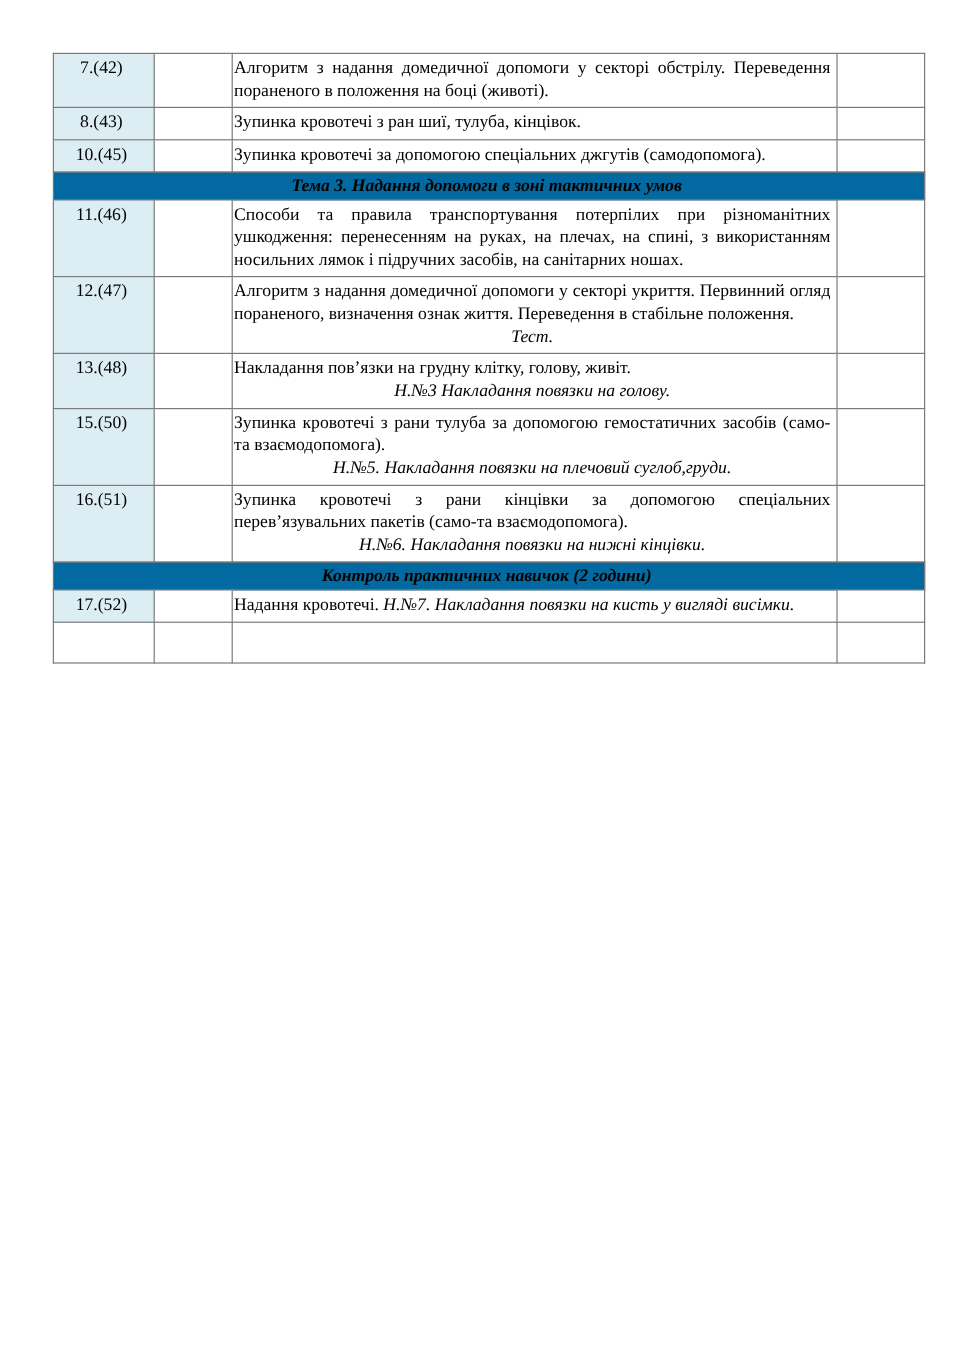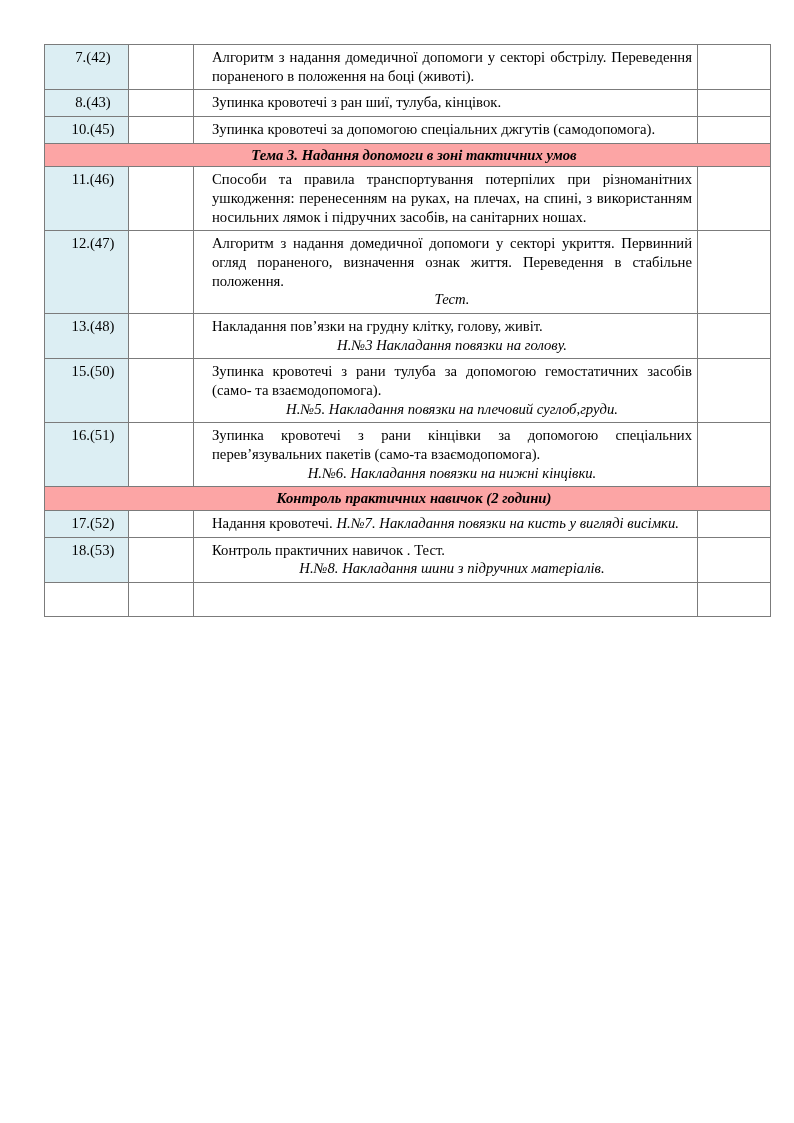--- a/index.html
+++ b/index.html
@@ -27,21 +27,21 @@
   table.plan {
     border-collapse: collapse;
     table-layout: fixed;
     width: 726px;
     margin: 0;
   }
 
   table.plan td {
     border: 1px solid #7b7b7b;
     vertical-align: top;
-    padding: 3px 5px 4px 18px;
+    padding: 3px 5px 4px 1px;
     font-size: 14.7px;
     line-height: 1.27;
   }
 
   
   col.c-num   { width: 84px; }
   col.c-hours { width: 65px; }
   col.c-body  { width: 504px; }
   col.c-note  { width: 73px; }
 
@@ -68,21 +68,21 @@
     text-align: justify;
   }
   td.body p.last { text-align: left; }
   td.body p.it {
     font-style: italic;
     text-align: center;
   }
   td.body span.it { font-style: italic; }
 
   tr.theme td {
-    background: #fca5a5;
+    background: #0369a1;
     text-align: center;
     font-weight: bold;
     font-style: italic;
     padding-top: 2px;
     padding-bottom: 2px;
     font-size: 14.7px;
   }
 
   tr.blank td {
     height: 26px;
@@ -183,29 +183,20 @@
           <td colspan="4">Контроль практичних навичок (2 години)</td>
         </tr>
         <tr>
           <td class="num">17.(52)</td>
           <td class="hours"></td>
           <td class="body">
             <p class="j"><span>Надання кровотечі. </span><span class="it">Н.№7. Накладання повязки на кисть у вигляді висімки.</span></p>
           </td>
           <td class="note"></td>
         </tr>
-        <tr>
-          <td class="num">18.(53)</td>
-          <td class="hours"></td>
-          <td class="body">
-            <p class="last"><span>Контроль практичних навичок . Тест.</span></p>
-            <p class="it last"><span>Н.№8. Накладання шини з підручних матеріалів.</span></p>
-          </td>
-          <td class="note"></td>
-        </tr>
         <tr class="blank">
           <td class="num"></td>
           <td class="hours"></td>
           <td class="body"></td>
           <td class="note"></td>
         </tr>
       </tbody>
   </table>
 
 </div>

